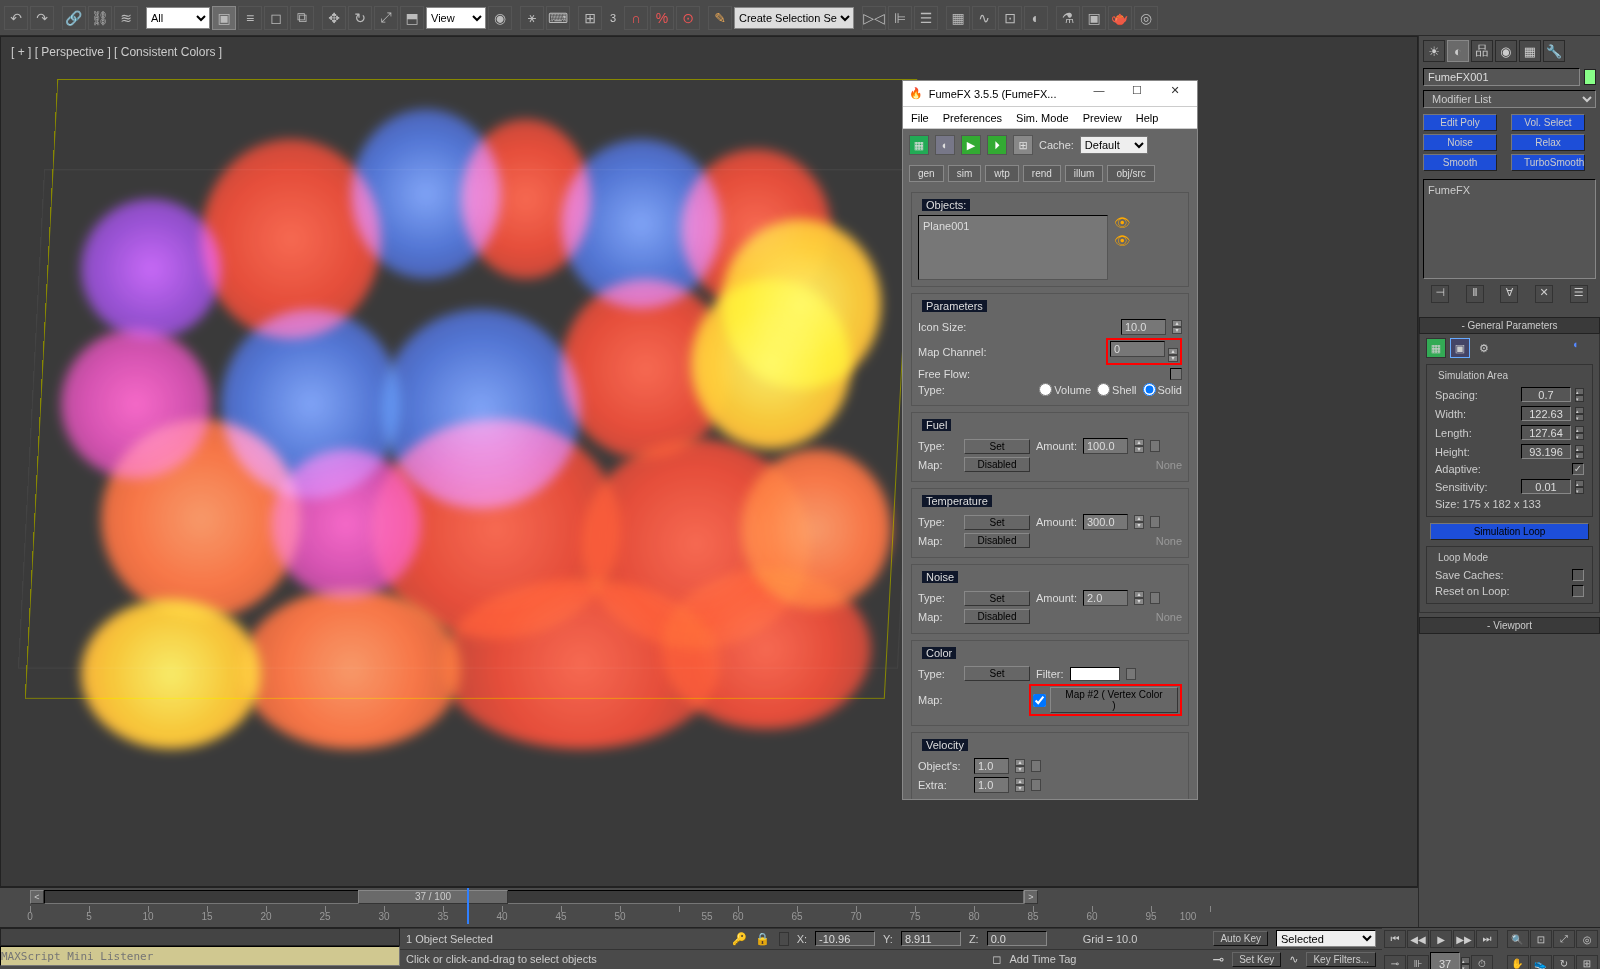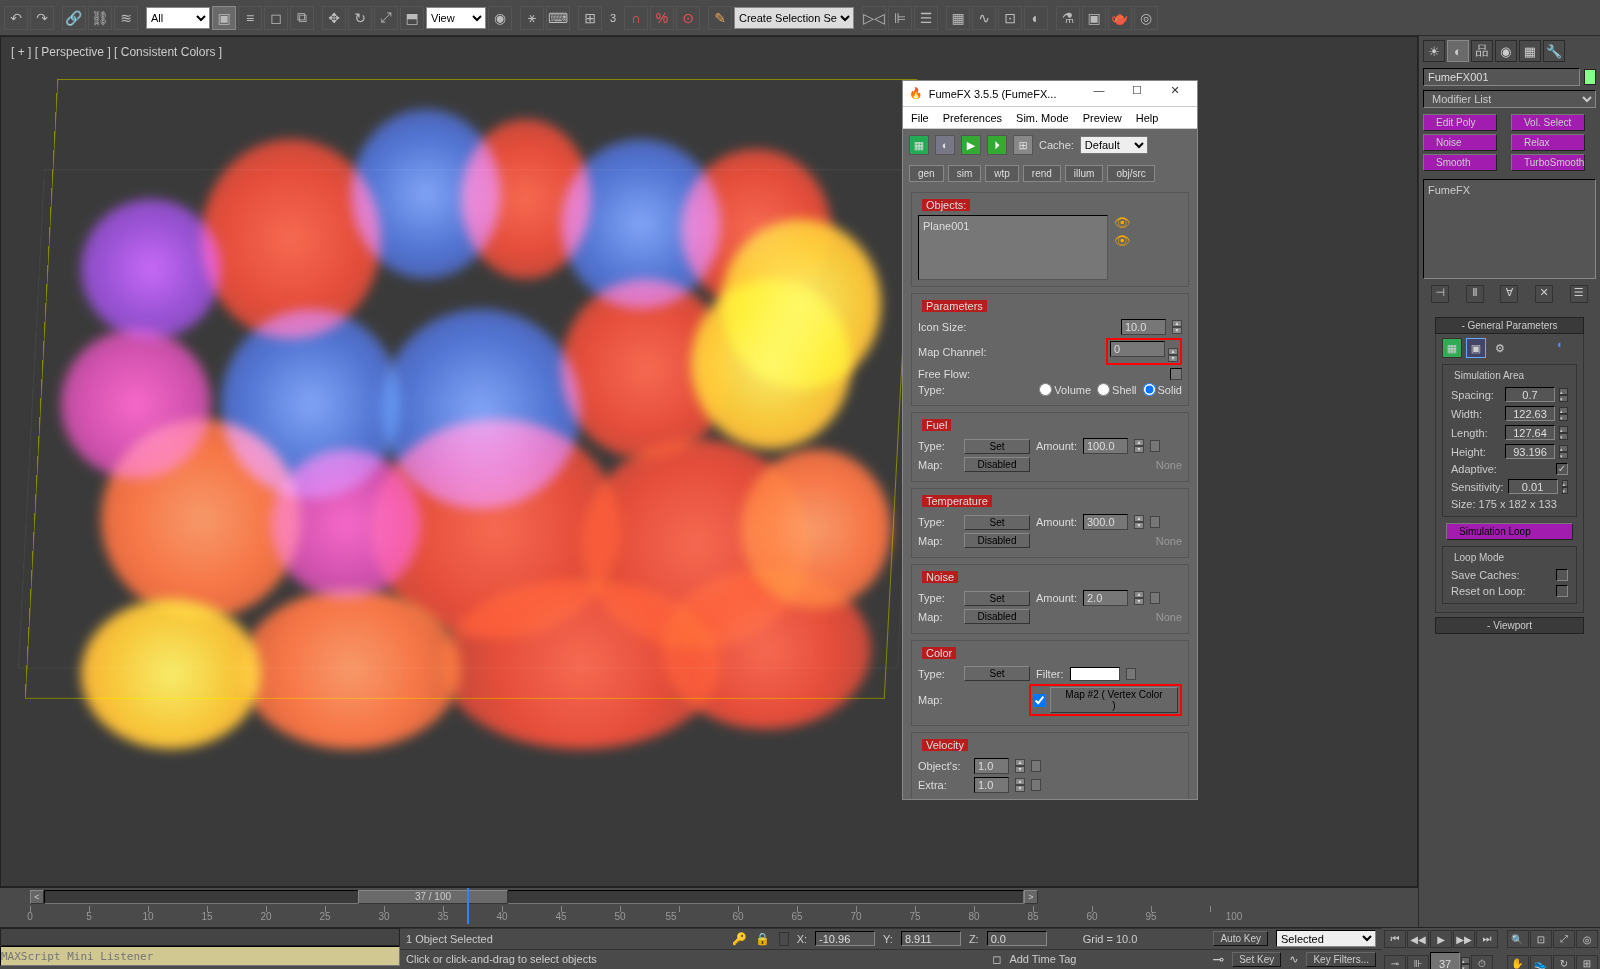--- a/index.html
+++ b/index.html
@@ -38,21 +38,21 @@
 .fume-title .winbtn { margin-left: auto; }
 .fume-title .winctl { width: 32px; height: 20px; text-align: center; cursor: pointer; color: #333; }
 .fume-menu { height: 22px; background: #fff; display: flex; align-items: center; gap: 14px; padding: 0 8px; border-bottom: 1px solid #ccc; color: #000; }
 .fume-menu span { cursor: pointer; }
 .fume-body { flex: 1; background: #666; color: #ddd; overflow-y: auto; }
 .fume-toolbar { display: flex; align-items: center; gap: 6px; padding: 6px; }
 .fume-ico { width: 20px; height: 20px; display: flex; align-items: center; justify-content: center; border: 1px solid #555; background: #555; cursor: pointer; }
 .fume-tabs { display: flex; gap: 4px; padding: 4px 6px; }
 .fume-tab { padding: 2px 8px; border: 1px solid #888; background: #5a5a5a; color: #ddd; cursor: pointer; font-size: 10px; }
 .fume-fieldset { border: 1px solid #555; margin: 6px 8px; padding: 6px; }
-.fume-fieldset-head { font-size: 11px; margin: -12px 0 4px 4px; background: #b91c1c; padding: 0 4px; display: inline-block; }
+.fume-fieldset-head { font-size: 11px; margin: -12px 0 4px 4px; background: #0f172a; padding: 0 4px; display: inline-block; }
 .fume-textarea { width: 190px; height: 65px; background: #777; border: 1px inset #555; padding: 4px; color: #ddd; }
 .fume-row { display: flex; align-items: center; margin: 3px 0; gap: 6px; }
 .fume-label { width: 82px; text-align: left; }
 .fume-input { width: 45px; height: 16px; background: #777; border: 1px inset #444; color: #ddd; padding: 0 3px; text-align: left; }
 .fume-spinner { width: 10px; display: flex; flex-direction: column; }
 .fume-spinner div { height: 7px; border: 1px solid #444; background: #888; font-size: 6px; text-align: center; cursor: pointer; line-height: 5px; }
 .fume-btn { padding: 1px 12px; background: #666; border: 1px outset #888; cursor: pointer; font-size: 10px; }
 .fume-radio { display: flex; align-items: center; gap: 2px; }
 .fume-radio input { margin: 0; }
 .redbox { border: 2px solid #ff0000; padding: 1px 2px; }
@@ -61,27 +61,27 @@
 
 
 .right-panel { width: 182px; background: #4a4a4a; border-left: 1px solid #2a2a2a; display: flex; flex-direction: column; overflow-y: auto; }
 .cmd-tabs { display: flex; gap: 2px; padding: 4px; flex-wrap: wrap; }
 .cmd-tab { width: 22px; height: 22px; border: 1px solid #2a2a2a; background: #4a4a4a; display: flex; align-items: center; justify-content: center; font-size: 13px; cursor: pointer; }
 .cmd-tab.active { background: #6a6a6a; border-color: #888; }
 .panel-input { width: calc(100% - 10px); margin: 4px; height: 18px; background: #555; border: 1px inset #333; color: #ddd; padding: 0 4px; }
 .panel-color-swatch { width: 12px; height: 16px; background: #8f8; border: 1px solid #222; display:inline-block; }
 .panel-row { display: flex; align-items: center; padding: 2px 4px; gap: 4px; }
 .panel-dropdown { flex: 1; height: 18px; background: #555; border: 1px inset #333; color: #ccc; padding: 0 4px; }
-.mod-btn { width: 74px; padding: 2px 12px; background: #a21caf; border: 1px outset #777; cursor: pointer; font-size: 10px; text-align: left; }
+.mod-btn { width: 74px; padding: 2px 12px; background: #1d4ed8; border: 1px outset #777; cursor: pointer; font-size: 10px; text-align: center; }
 .mod-grid { display: grid; grid-template-columns: 1fr 1fr; gap: 3px; padding: 4px; }
 .mod-list { height: 100px; background: #555; border: 1px inset #333; margin: 4px; padding: 4px; color: #ccc; }
 .mod-stack-ctl { display: flex; gap: 4px; padding: 2px 6px; justify-content: space-around; }
 .mod-stack-ctl .sc { width: 18px; height: 18px; border: 1px solid #333; background: #4a4a4a; font-size: 11px; text-align: center; cursor: pointer; }
 
-.rollout { margin: 2px 16px; }
+.rollout { margin: 2px 0; }
 .rollout-head { background: #3a3a3a; border: 1px solid #222; padding: 2px 4px; text-align: center; font-size: 10px; cursor: pointer; }
 .rollout-head::before { content: "- "; }
 .rollout-body { background: #4a4a4a; border: 1px solid #333; border-top: none; padding: 4px 6px; }
 .rb-label { flex: 1; }
 .rb-input { width: 50px; height: 15px; background: #555; border: 1px inset #333; color: #ddd; text-align: center; padding: 0 2px; }
 .rb-spin { width: 9px; display: flex; flex-direction: column; }
 .rb-spin div { height: 7px; border: 1px solid #333; background: #666; font-size: 5px; cursor: pointer; }
 .rb-check { width: 12px; height: 12px; border: 1px inset #333; background: #555; display: inline-block; }
 .rb-check.on::after { content: "✓"; font-size: 10px; display: block; text-align: center; line-height: 10px; }
 .rb-group { border: 1px solid #333; margin: 4px 0; padding: 4px; }
@@ -225,39 +225,39 @@
           <div class="tick-label" style="left: 384px;">30</div>
           <div class="tick" style="left: 443px;"></div>
           <div class="tick-label" style="left: 443px;">35</div>
           <div class="tick" style="left: 502px;"></div>
           <div class="tick-label" style="left: 502px;">40</div>
           <div class="tick" style="left: 561px;"></div>
           <div class="tick-label" style="left: 561px;">45</div>
           <div class="tick" style="left: 620px;"></div>
           <div class="tick-label" style="left: 620px; text-align: right;">50</div>
           <div class="tick" style="left: 679px;"></div>
-          <div class="tick-label" style="left: 671px;">55</div>
+          <div class="tick-label" style="left: 707px;">55</div>
           <div class="tick" style="left: 738px;"></div>
           <div class="tick-label" style="left: 738px;">60</div>
           <div class="tick" style="left: 797px;"></div>
           <div class="tick-label" style="left: 797px;">65</div>
           <div class="tick" style="left: 856px;"></div>
           <div class="tick-label" style="left: 856px;">70</div>
           <div class="tick" style="left: 915px;"></div>
           <div class="tick-label" style="left: 915px;">75</div>
           <div class="tick" style="left: 974px;"></div>
           <div class="tick-label" style="left: 974px;">80</div>
           <div class="tick" style="left: 1033px;"></div>
           <div class="tick-label" style="left: 1033px;">85</div>
           <div class="tick" style="left: 1092px;"></div>
           <div class="tick-label" style="left: 1092px;">60</div>
           <div class="tick" style="left: 1151px;"></div>
           <div class="tick-label" style="left: 1151px;">95</div>
           <div class="tick" style="left: 1210px;"></div>
-          <div class="tick-label" style="left: 1234px;">100</div>
+          <div class="tick-label" style="left: 1188px;">100</div>
           <div class="time-marker" style="left: 466.6px;"></div>
         </div>
     </div>
   </div>
 
   <div class="fume-panel">
     <div class="fume-title">
       <span style="color:#f60">🔥</span>
       <span>FumeFX 3.5.5 (FumeFX...</span>
       <span class="winbtn"></span>

